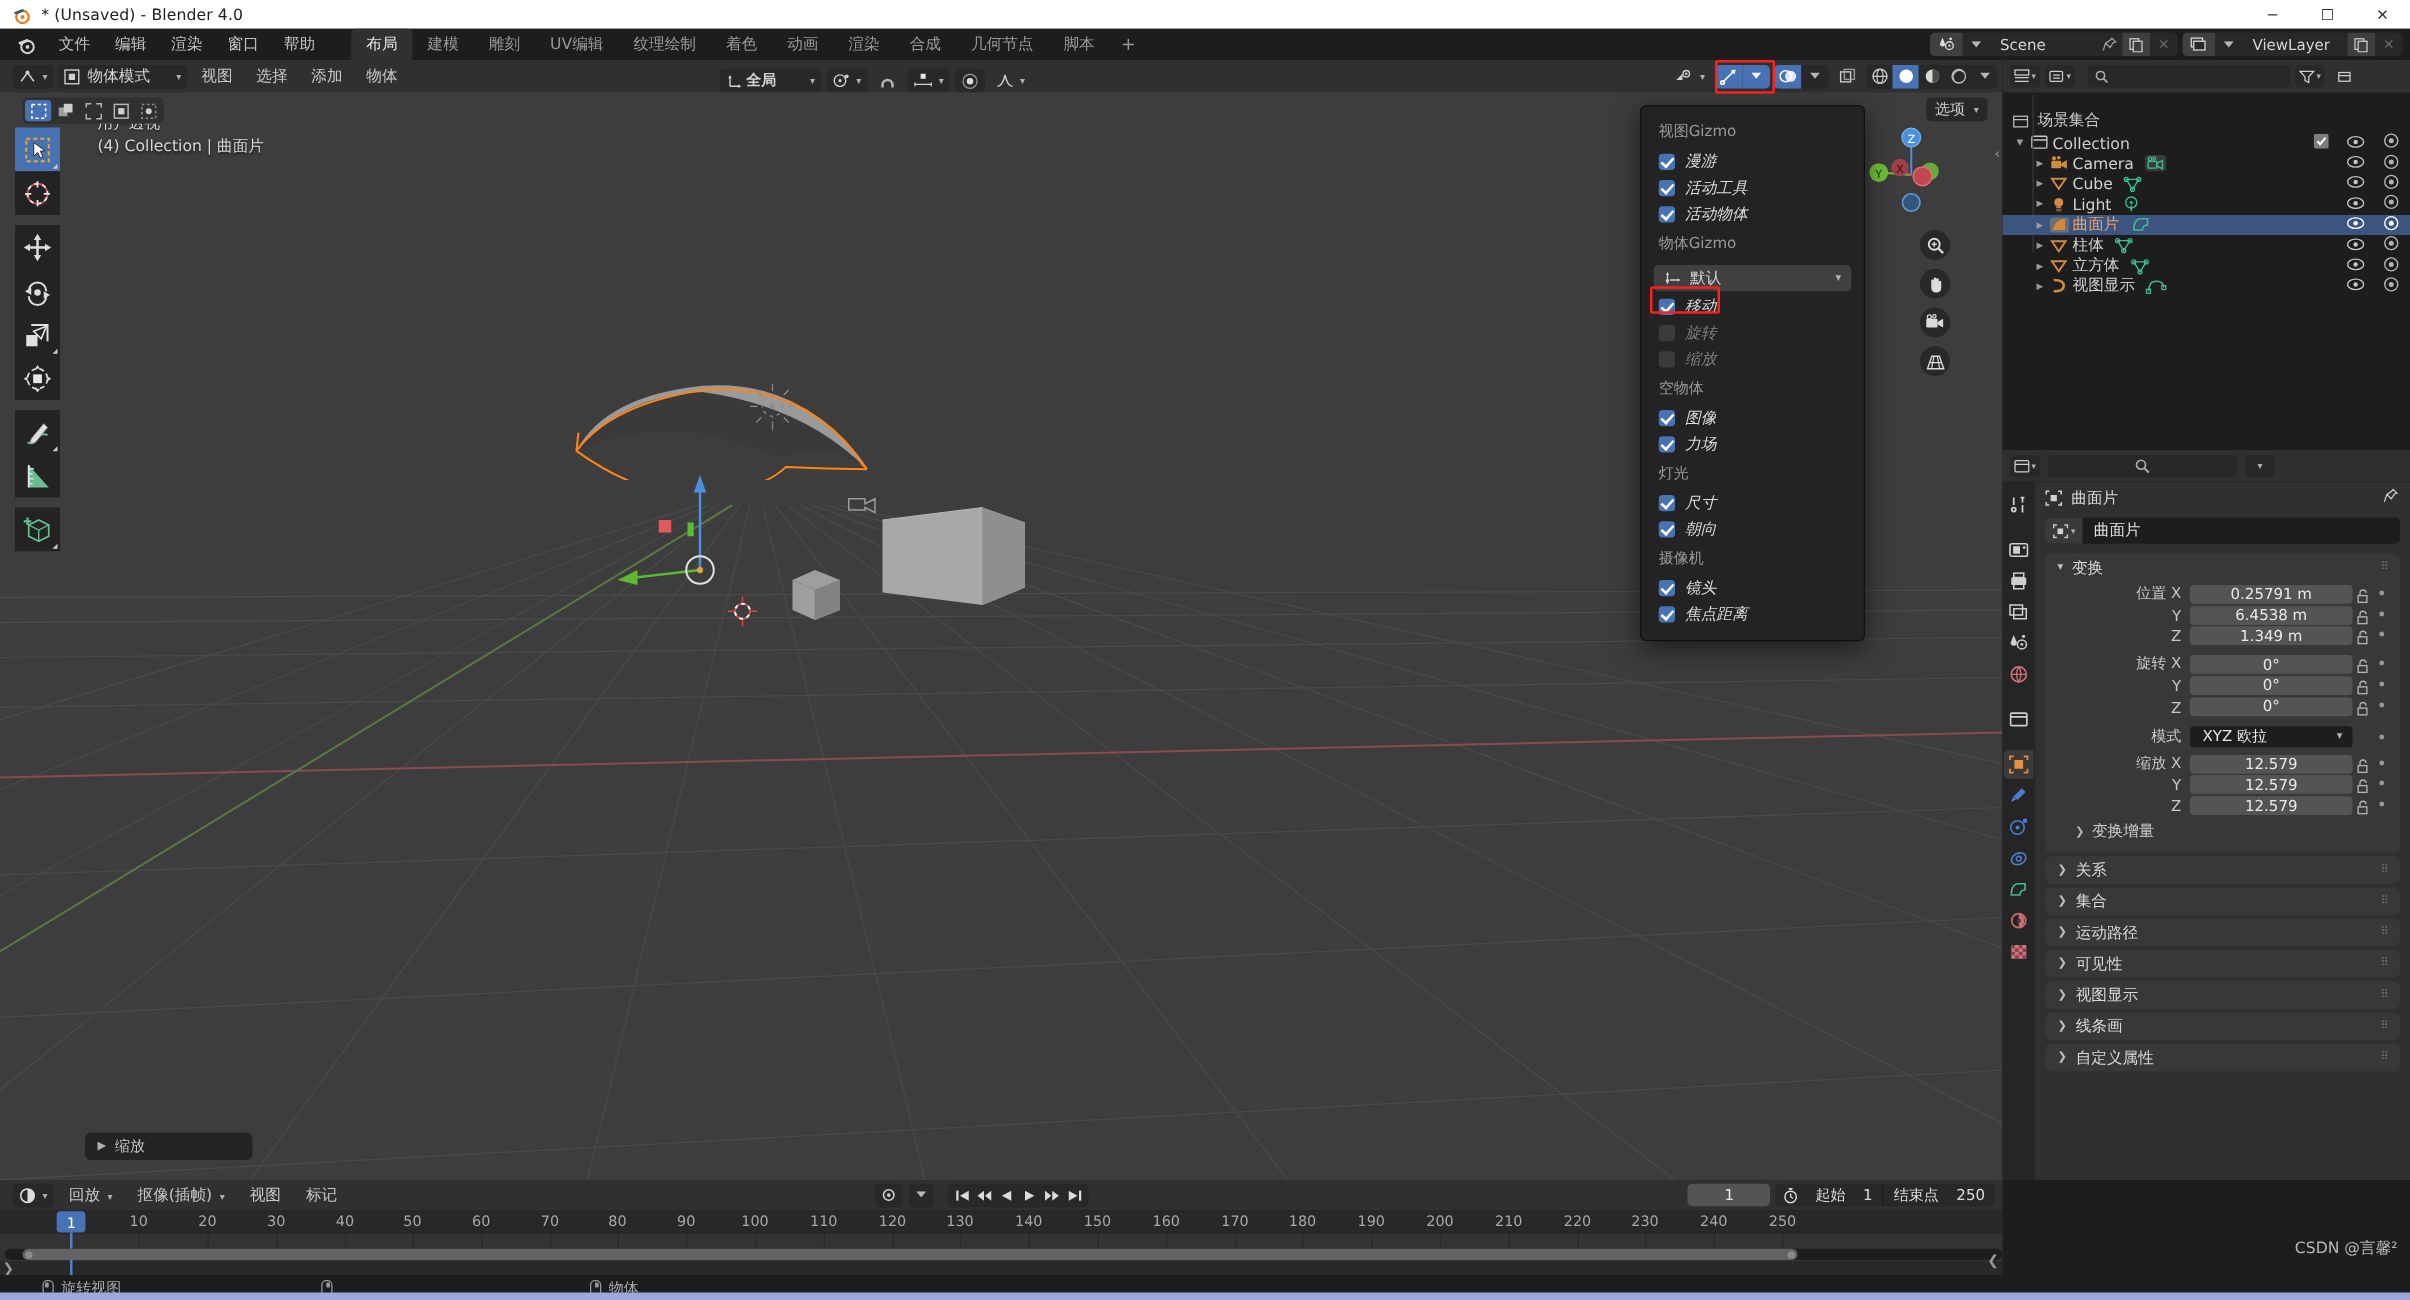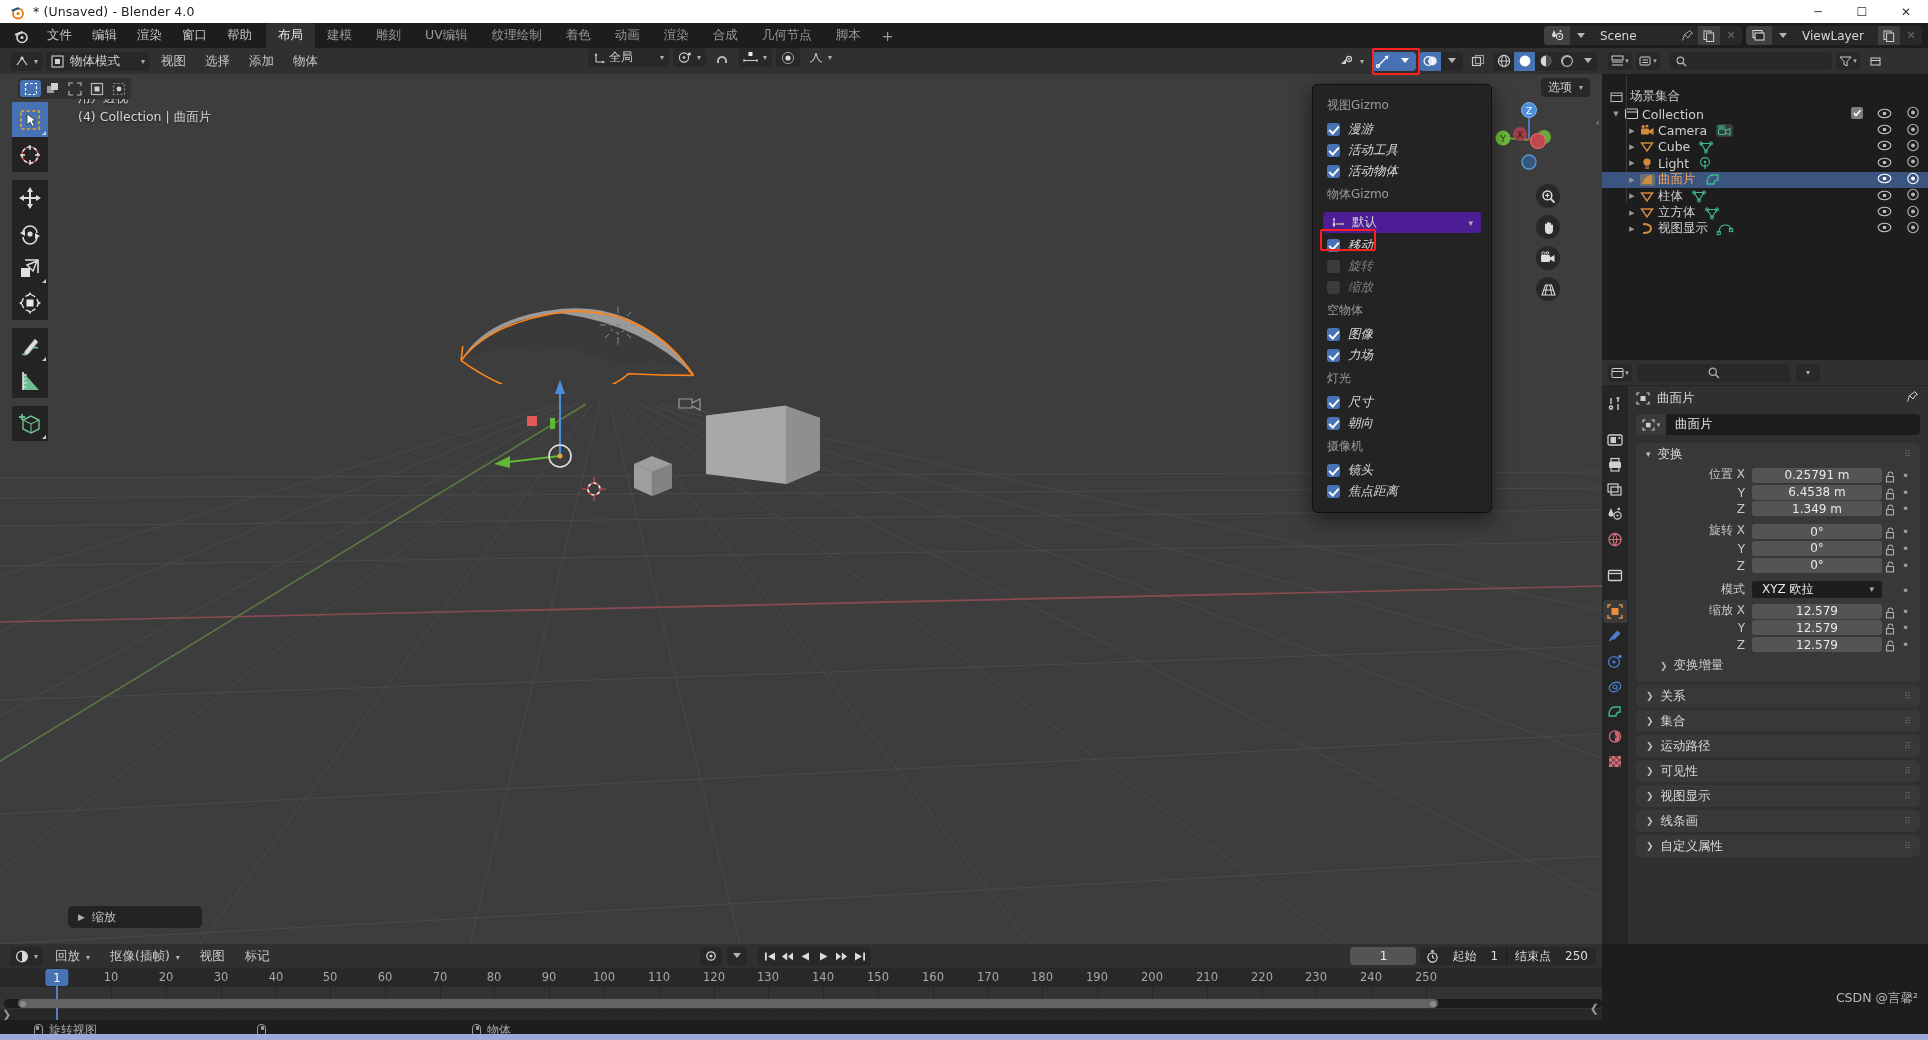--- a/index.html
+++ b/index.html
@@ -23,21 +23,21 @@
   .wbtn { width:44px; height:23px; display:flex; align-items:center; justify-content:center;
           color:#333; font-size:12px; }
 
   
   .topbar {
     position:absolute; left:0; top:23px; width:1928px; height:25px;
     background:#1d1d1d; display:flex; align-items:center;
   }
   .bl-logo { width:18px; height:18px; margin:0 7px 0 12px; position:relative; }
   .menu-item { padding:3px 10px; color:#c4c4c4; font-size:12.5px; border-radius:3px; cursor:default;}
-  .ws-tabs { display:flex; align-items:center; margin-left:4px; height:25px;}
+  .ws-tabs { display:flex; align-items:center; margin-left:19px; height:25px;}
   .ws-tab { padding:4px 12px 5px; color:#9a9a9a; font-size:12.5px; border-radius:4px 4px 0 0; }
   .ws-tab.active { background:#303030; color:#e6e6e6; }
   .ws-plus { color:#9a9a9a; padding:3px 9px; font-size:14px; }
 
   .topbar-right { position:absolute; right:6px; top:0; height:25px; display:flex; align-items:center; gap:4px;}
   .idblock { display:flex; align-items:center; height:19px; background:#282828; border-radius:4px; overflow:hidden;}
   .idblock .ib-icon { width:26px; height:19px; background:#404040; display:flex; align-items:center; justify-content:center;}
   .idblock .ib-name { padding:0 10px 0 8px; color:#d6d6d6; font-size:12px; min-width:84px;}
   .idblock .ib-btn { width:22px; height:19px; display:flex; align-items:center; justify-content:center; color:#b5b5b5; font-size:11px;}
   .idblock .ib-btn.raised{ background:#3f3f3f;}
@@ -49,21 +49,21 @@
     background:#303030; display:flex; align-items:center; padding-left:10px; gap:3px;
   }
   .hdr-btn { height:19px; display:flex; align-items:center; gap:3px; padding:0 5px;
              background:#282828; border-radius:4px; color:#d0d0d0; font-size:12px; }
   .hdr-btn.flat { background:transparent; }
   .mode-sel { display:flex; align-items:center; height:19px; background:#282828; border-radius:4px;
               padding:0 5px; gap:6px; min-width:104px;}
   .caret { font-size:8px; color:#b0b0b0; margin-left:2px;}
   .hdr-menu { padding:2px 8px; color:#c8c8c8; font-size:12.5px; border-radius:3px;}
 
-  .vp-header-mid { position:absolute; left:588px; top:0; height:26px; display:flex; align-items:flex-start; gap:4px;}
+  .vp-header-mid { position:absolute; left:576px; top:0; height:26px; display:flex; align-items:flex-end; gap:4px;font-weight:bold;}
   .vp-header-right { position:absolute; right:4px; top:0; height:26px; display:flex; align-items:center; gap:3px;}
 
   .seg { display:flex; height:19px; border-radius:4px; overflow:hidden; }
   .seg > div { width:22px; height:19px; background:#282828; display:flex; align-items:center; justify-content:center;}
   .seg > div.on { background:#4772b3; }
   .shade-seg > div { width:21px; }
 
   
   .viewport {
     position:absolute; left:0; top:74px; width:1602px; height:870px;
@@ -116,21 +116,21 @@
   .gz-sec { color:#9a9a9a; font-size:12px; padding:4px 14px 5px; }
   .gz-row { display:flex; align-items:center; gap:8px; padding:2px 14px; height:21px; }
   .gz-row span.lbl { font-size:12.5px; color:#dcdcdc;font-style:italic; }
   .gz-row.dim span.lbl { color:#7f7f7f; }
   .cb { width:13px; height:13px; border-radius:3px; background:#4772b3; position:relative; flex:none;}
   .cb.off { background:#3b3b3b; }
   .cb.on:after{
     content:""; position:absolute; left:4px; top:1px; width:4px; height:8px;
     border:solid #fff; border-width:0 2px 2px 0; transform:rotate(42deg);
   }
-  .gz-select { margin:4px 10px 2px; height:21px; background:#4c1d95; border-radius:4px;
+  .gz-select { margin:4px 10px 2px; height:21px; background:#404040; border-radius:4px;
                display:flex; align-items:center; padding:0 8px; gap:7px; font-size:12.5px;}
   .gz-select .caret2 { margin-left:auto; font-size:9px; color:#b0b0b0;}
   .redbox { position:absolute; border:2px solid #ff2020; border-radius:2px; pointer-events:none; z-index:60;}
 
   
   .outliner { position:absolute; left:1602px; top:48px; width:326px; height:312px; background:#1d1d1d;}
   .out-header { height:26px; background:#303030; display:flex; align-items:center; padding:0 6px; gap:4px;}
   .out-search { flex:1; height:18px; background:#282828; border-radius:4px; display:flex;
                 align-items:center; padding:0 6px; gap:5px; max-width:162px; margin-left:6px;}
   .out-tool { width:24px; height:18px; background:#282828; border-radius:4px; display:flex;

